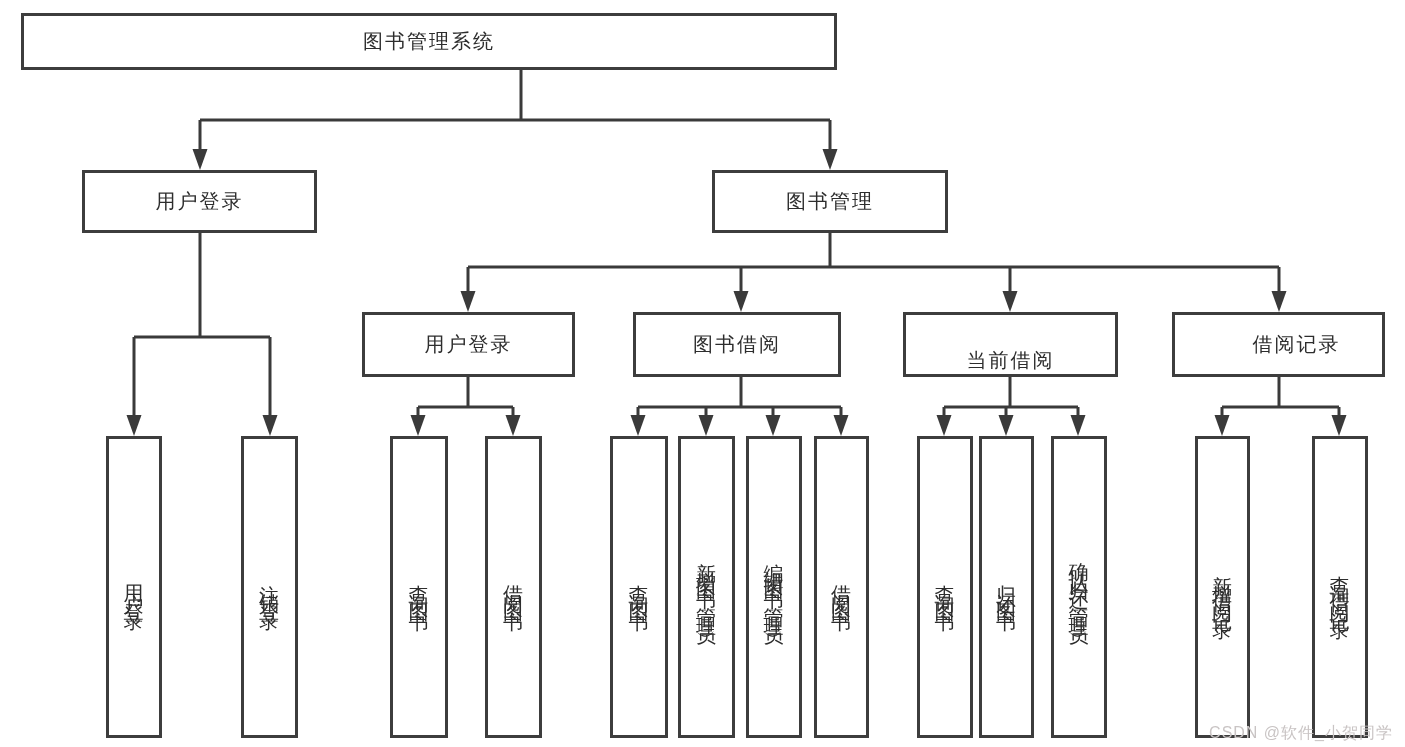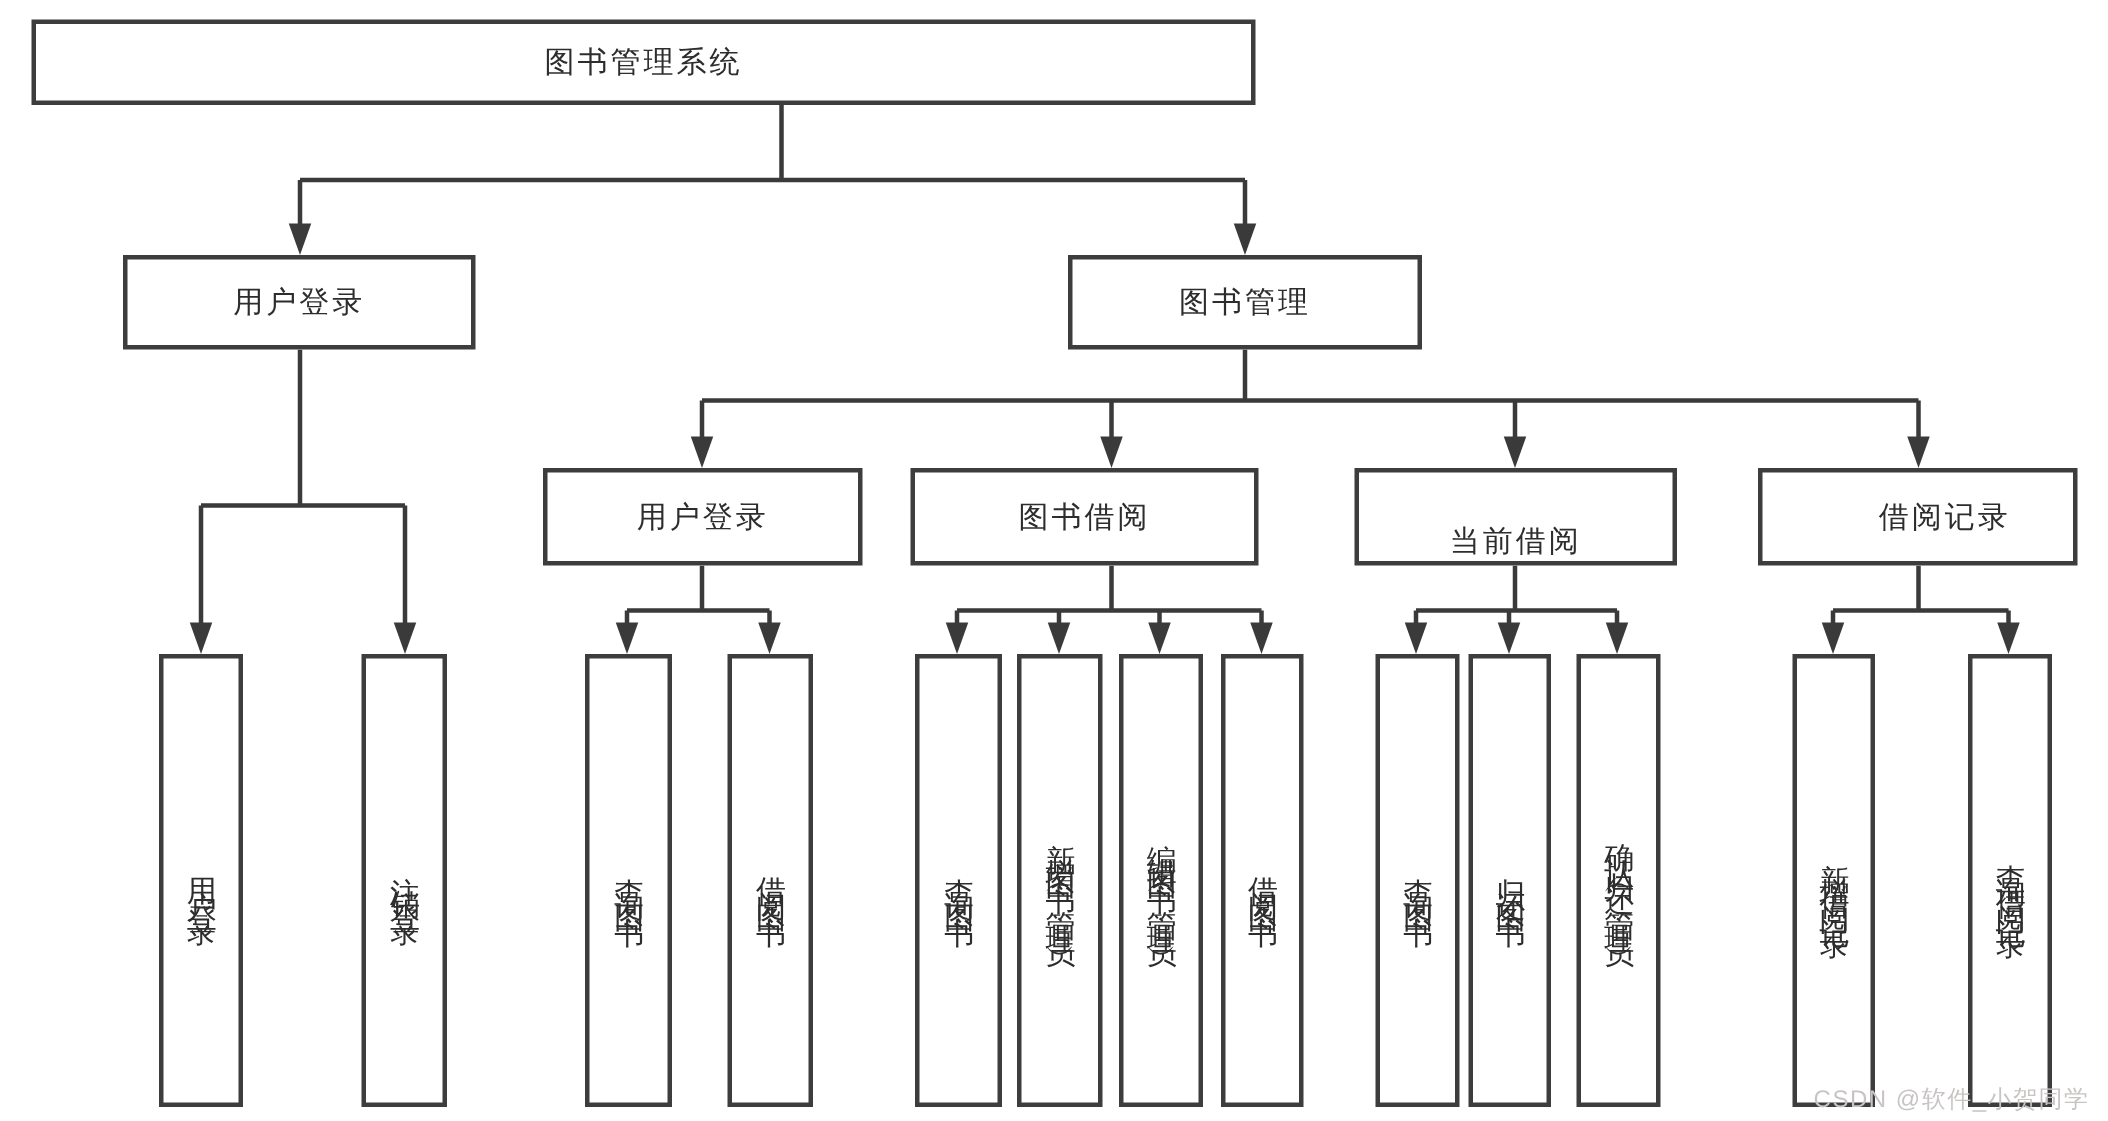--- a/index.html
+++ b/index.html
@@ -59,21 +59,21 @@
     line-height: 1;
     max-height: 286px;
   }
   
   .n-root        { left: 21px;   top: 13px;  width: 816px; height: 57px; }
   
   .n-user-login  { left: 82px;   top: 170px; width: 235px;  height: 63px; }
   .n-book-mgmt   { left: 712px;  top: 170px; width: 236px;  height: 63px; }
   
   .n-new-books      { left: 362px;  top: 312px; width: 213px; height: 65px; }
-  .n-book-borrow    { left: 607px;  top: 312px; width: 232px; height: 65px; align-items: center; }
+  .n-book-borrow    { left: 633px;  top: 312px; width: 208px; height: 65px; align-items: center; }
   .n-current-borrow { left: 903px;  top: 312px; width: 215px; height: 65px; align-items: flex-end; }
   .n-borrow-records { left: 1172px; top: 312px; width: 213px; height: 65px; padding-left: 36px; }
   
   .leaf { top: 436px; height: 302px; }
   .n-leaf-0  { left: 106px;  width: 56px; }
   .n-leaf-1  { left: 241px;  width: 57px; }
   .n-leaf-2  { left: 390px;  width: 58px; }
   .n-leaf-3  { left: 485px;  width: 57px; }
   .n-leaf-4  { left: 610px;  width: 58px; }
   .n-leaf-5  { left: 678px;  width: 57px; }

